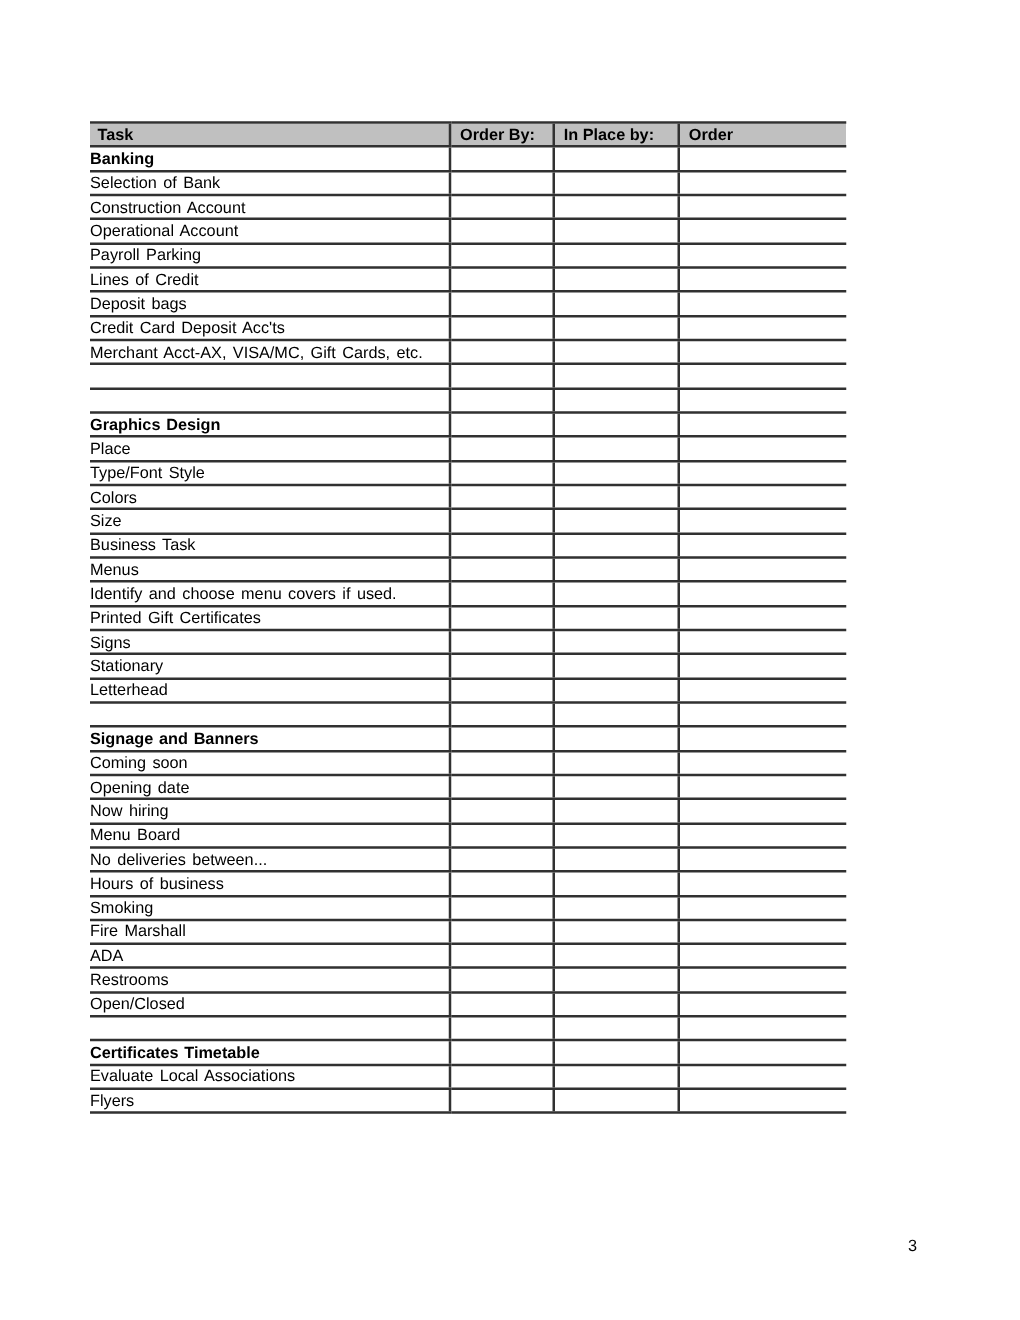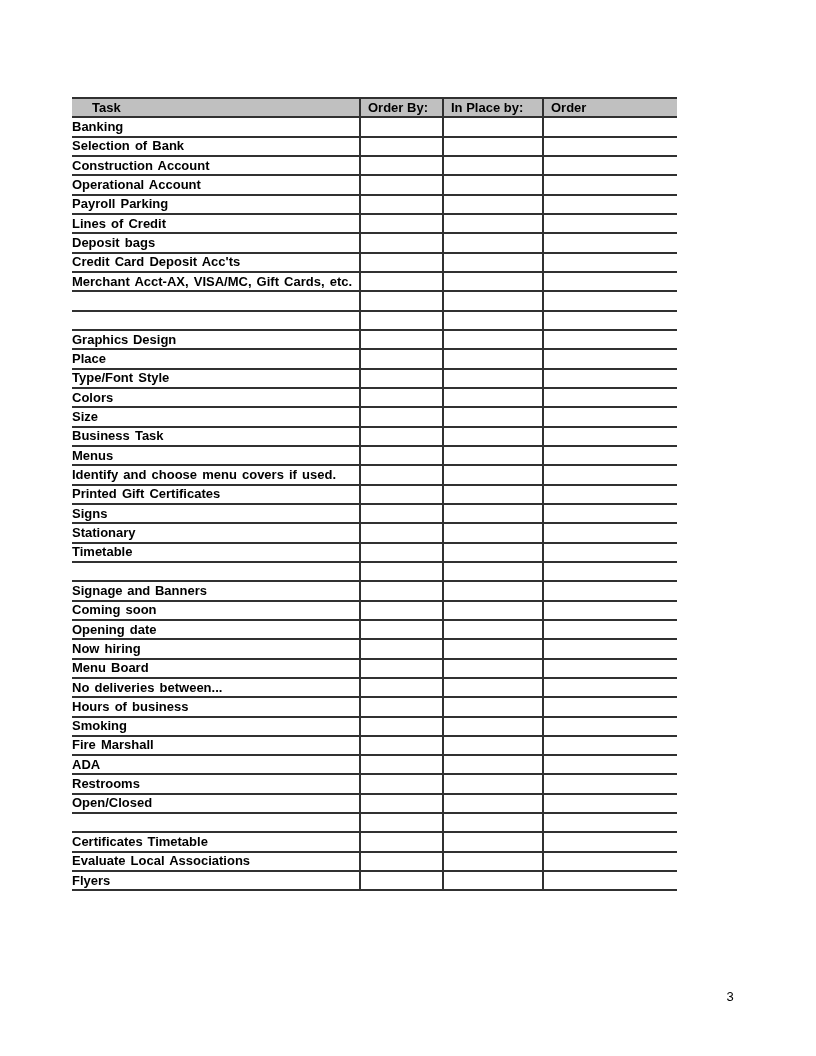--- a/index.html
+++ b/index.html
@@ -43,25 +43,24 @@
   table.checklist th:nth-child(3), table.checklist td:nth-child(3),
   table.checklist th:nth-child(4), table.checklist td:nth-child(4){
     border-left:2px solid var(--border-color);
   }
   table.checklist thead th{
     background:var(--header-bg);
     font-weight:bold;
     text-align:left;
     padding-left:7px;
   }
-  table.checklist thead th:first-child{ padding-left:20px; }
+  table.checklist thead th:first-child{ padding-left:6px; }
   td.task-cell{
     padding-left:10px;
     word-spacing:1.5px;
-    font-weight:bold;
   }
   tr.section-row td.task-cell{ font-weight:bold; word-spacing:1px; }
 
   .page-number{
     position:absolute;
     left:718px; top:989px;
     width:24px;
     text-align:center;
     font-size:13px;
   }
@@ -213,21 +212,21 @@
     <td class="val-cell"></td>
     <td class="val-cell"></td>
   </tr>
         <tr>
     <td class="task-cell">Stationary</td>
     <td class="val-cell"></td>
     <td class="val-cell"></td>
     <td class="val-cell"></td>
   </tr>
         <tr>
-    <td class="task-cell">Timetable</td>
+    <td class="task-cell">Letterhead</td>
     <td class="val-cell"></td>
     <td class="val-cell"></td>
     <td class="val-cell"></td>
   </tr>
         <tr>
     <td class="task-cell"></td>
     <td class="val-cell"></td>
     <td class="val-cell"></td>
     <td class="val-cell"></td>
   </tr>

